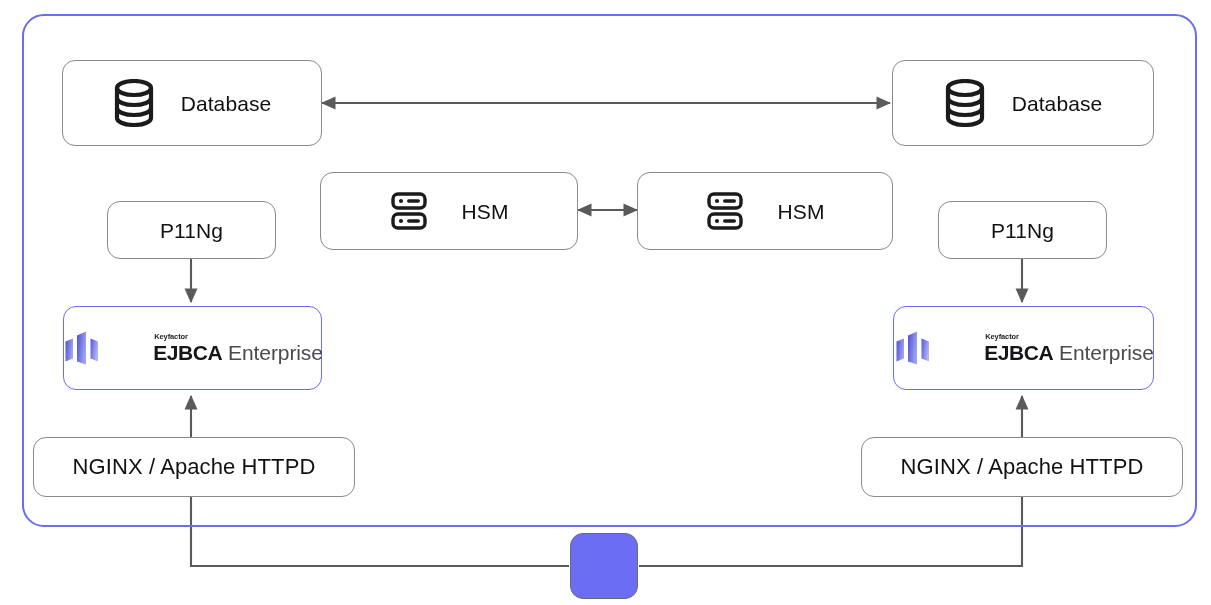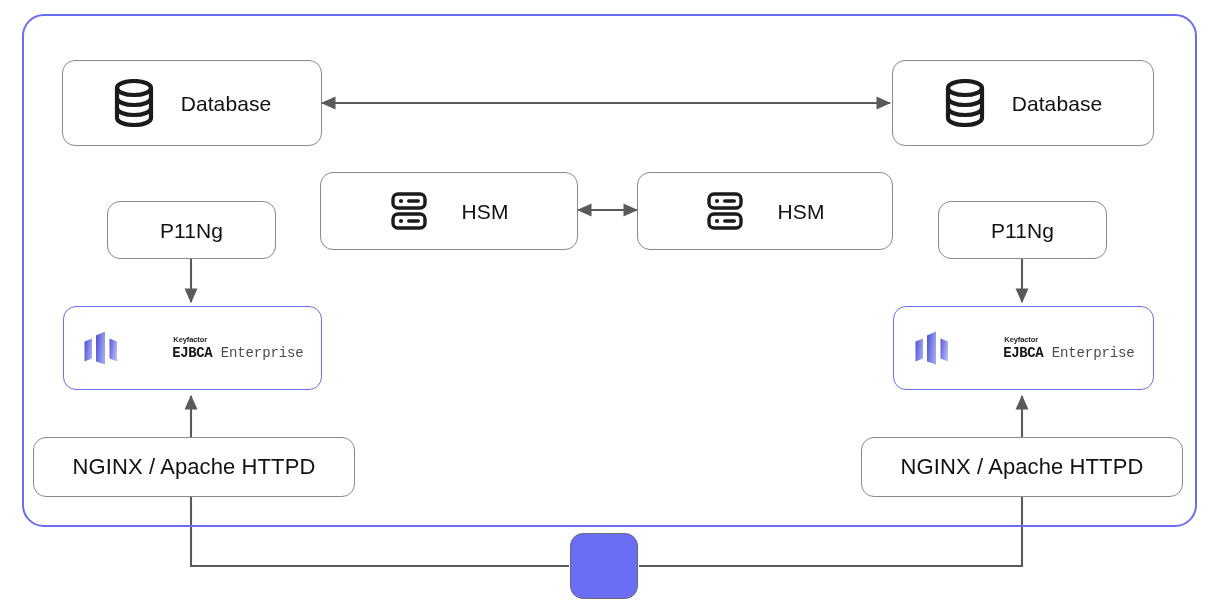--- a/index.html
+++ b/index.html
@@ -101,24 +101,23 @@
   }
   .ejbca-super {
     font-size: 7.5px;
     font-weight: bold;
     color: #1d1d1f;
     letter-spacing: -0.1px;
     margin-bottom: 2px;
     margin-left: 1px;
   }
   .ejbca-main {
-    font-size: 14px;
+    font-size: 21px;
     line-height: 1;
     white-space: nowrap;
-    font-family: Liberation Mono, monospace;
   }
   .ejbca-main b {
     font-weight: bold;
     color: #16161a;
     letter-spacing: -0.4px;
   }
   .ejbca-main span {
     font-weight: normal;
     color: #4a4a50;
     letter-spacing: -0.1px;

